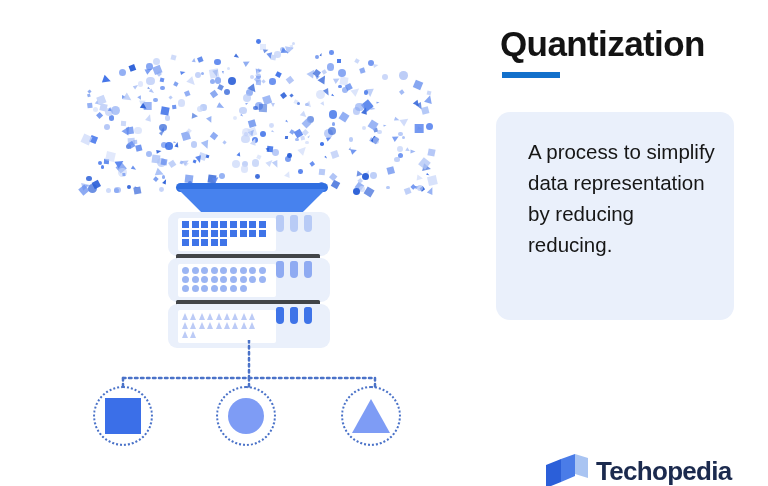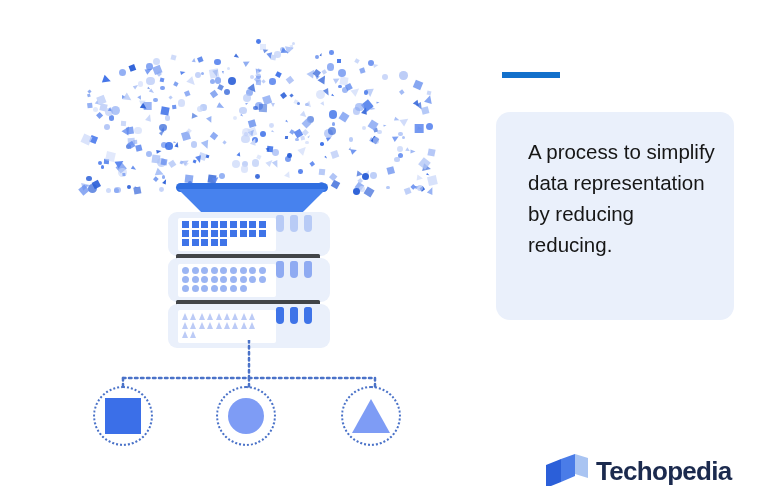--- a/index.html
+++ b/index.html
@@ -642,20 +642,21 @@
     <div class="node" id="node-circle">
       <div class="node-glyph" id="glyph-circle"></div>
     </div>
     <div class="node" id="node-triangle">
       <div class="node-glyph" id="glyph-triangle"></div>
     </div>
   </div>
 
   <div id="right-col">
 
+    <div id="page-title">Quantization</div>
 
     <div id="title-rule"></div>
 
     <div id="definition-card">
       <div id="definition-text">A process to simplify data representation by reducing reducing.</div>
     </div>
 
     <div id="logo">
       <svg id="logo-mark" viewBox="0 0 46 38">
         <path d="M31 2 L44 6 L44 26 L31 22 Z" fill="#a9c4f2"></path>

